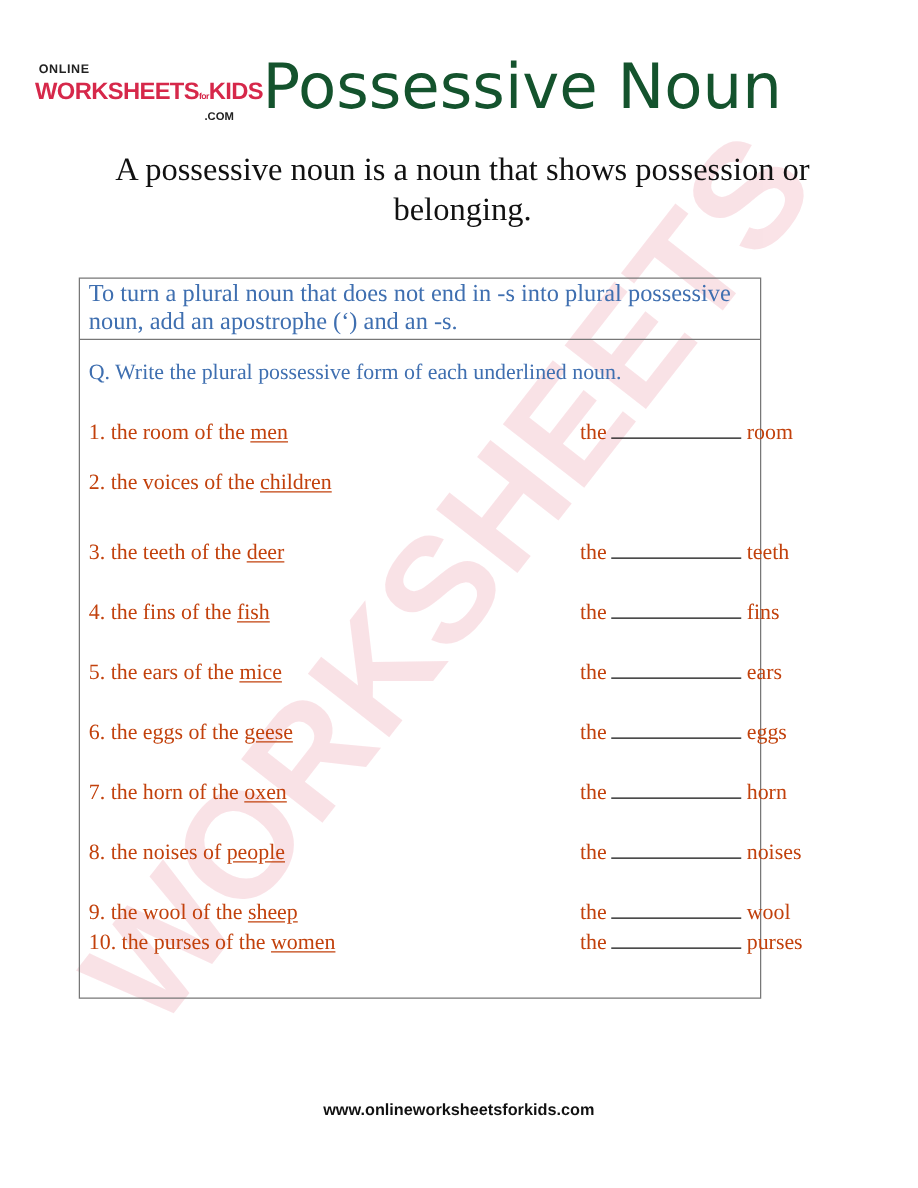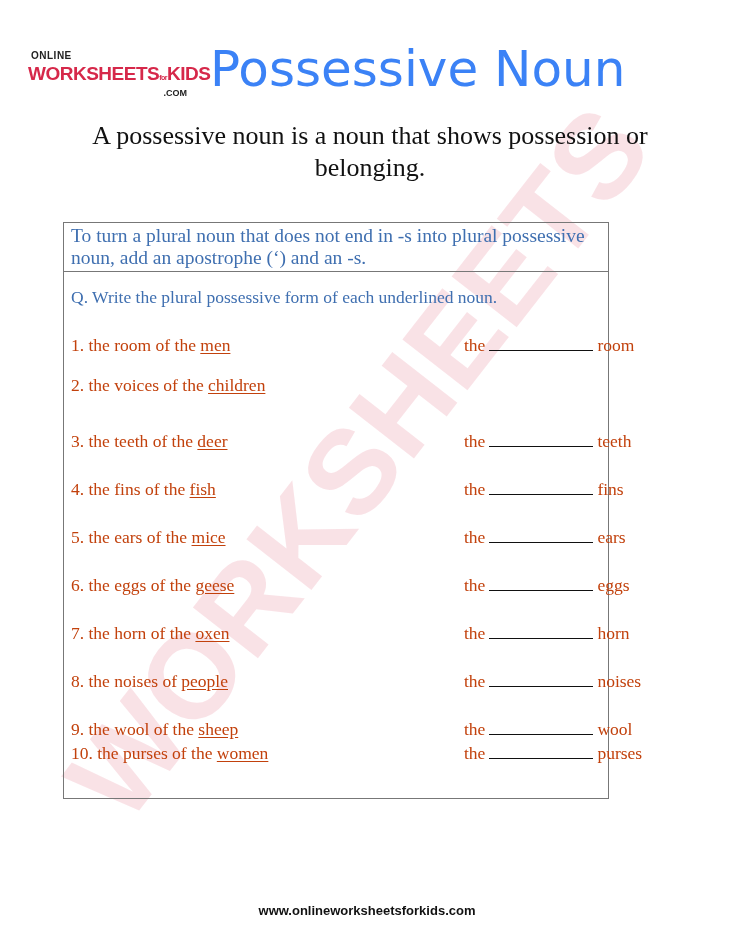--- a/index.html
+++ b/index.html
@@ -2,32 +2,32 @@
 <html><head>
 <meta charset="utf-8">
 <style>
   html, body { margin:0; padding:0; }
   body { width:734px; height:950px; background:#ffffff; position:relative; overflow:hidden; font-family:"Liberation Serif", serif; color:#111; }
   .logo { position:absolute; left:28px; top:50px; width:165px; height:52px; }
   .logo .online { position:absolute; left:3px; top:0; font-family:"Liberation Sans", sans-serif; font-weight:bold; font-size:10px; color:#222; letter-spacing:0.5px; }
   .logo .brand { position:absolute; left:0; top:13px; font-family:"Liberation Sans", sans-serif; font-weight:bold; font-size:19px; color:#d6284a; letter-spacing:-0.5px; white-space:nowrap; }
   .logo .brand small { font-size:7px; color:#d6284a; }
   .logo .com { position:absolute; right:6px; top:38px; font-family:"Liberation Sans", sans-serif; font-weight:bold; font-size:9px; color:#222; }
-  .title { position:absolute; left:210px; top:40px; font-family:"DejaVu Sans", sans-serif; font-size:50px; font-weight:500; color:#3b82f6; letter-spacing:0px; }
+  .title { position:absolute; left:210px; top:40px; font-family:"DejaVu Sans", sans-serif; font-size:50px; font-weight:500; color:#14532d; letter-spacing:0px; }
   .intro { position:absolute; left:40px; top:120px; width:660px; text-align:center; font-size:26px; line-height:32px; color:#111; }
   .box { position:absolute; left:63px; top:222px; width:546px; height:577px; border:1px solid #777; box-sizing:border-box; }
   .rule { position:absolute; left:0; top:0; width:100%; height:49px; border-bottom:1px solid #777; box-sizing:border-box; padding:2px 7px; font-size:19.5px; line-height:22px; color:#3f6fb0; }
   .question { position:absolute; left:7px; top:64px; font-size:17.5px; color:#3f6fb0; }
   .row { position:absolute; left:7px; width:590px; height:24px; font-size:17.5px; color:#c2410c; }
   .row .left { position:absolute; left:0; top:0; white-space:nowrap; }
   .row .left u { text-decoration:underline; text-underline-offset:2px; }
   .row .right { position:absolute; left:393px; top:0; white-space:nowrap; }
   .row .blank { display:inline-block; width:104px; border-bottom:1px solid #111; height:14px; margin:0 4px; vertical-align:baseline; }
   .watermark { position:absolute; left:0; top:0; width:734px; height:950px; pointer-events:none; }
-  .footer { position:absolute; left:0; top:880px; width:734px; text-align:center; font-family:"Liberation Sans", sans-serif; font-weight:bold; font-size:13px; color:#111;margin-top:23px; }
+  .footer { position:absolute; left:0; top:880px; width:734px; text-align:center; font-family:"Liberation Sans", sans-serif; font-weight:bold; font-size:13px; color:#111; }
 </style>
 </head>
 <body>
 
 <svg class="watermark" viewBox="0 0 734 950">
   <g transform="rotate(-52 367 470)" opacity="0.13">
     <text x="367" y="500" text-anchor="middle" font-family="Liberation Sans, sans-serif" font-weight="bold" font-size="120" fill="#d6284a">WORKSHEETS</text>
   </g>
 </svg>
 

